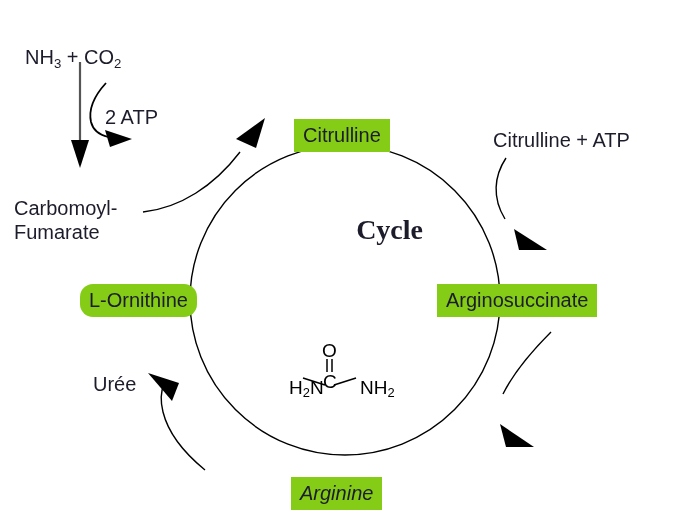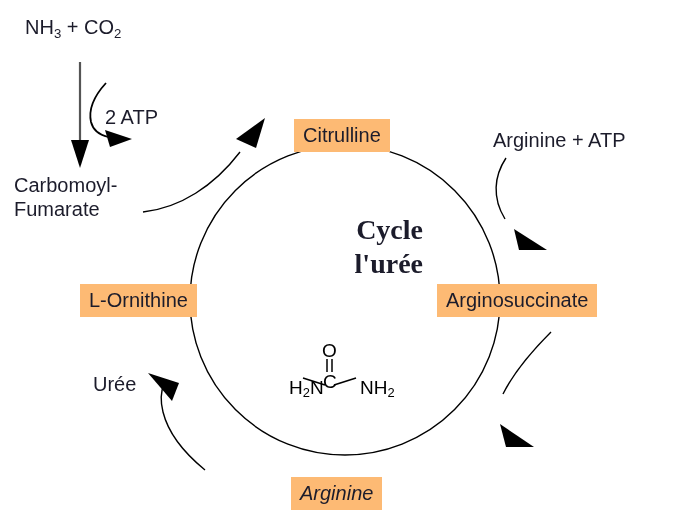--- a/index.html
+++ b/index.html
@@ -19,39 +19,40 @@
   }
   #diagram-svg {
     position: absolute;
     left: 0;
     top: 0;
     width: 688px;
     height: 528px;
   }
   .node-label {
     position: absolute;
-    background: #fdba74;
+    background: #84cc16;
     color: #1c1c2b;
     font-size: 20px;
     line-height: 1;
     padding: 6px 9px 7px 9px;
     white-space: nowrap;
     font-family: "Liberation Sans", sans-serif;
   }
   .plain-label {
     position: absolute;
     color: #1c1c2b;
     font-size: 20px;
     line-height: 1.12;
     white-space: nowrap;
     font-family: "Liberation Sans", sans-serif;
   }
   .plain-label.two-line {
     white-space: normal;
     line-height: 1.18;
+    margin-top: 23px;
   }
   .center-title {
     position: absolute;
     color: #1c1c2b;
     font-size: 28px;
     font-weight: bold;
     line-height: 1.22;
     text-align: right;
     font-family: Liberation Serif, serif;
   }
@@ -111,43 +112,42 @@
     <g>
       <line x1="327" y1="359" x2="327" y2="372" stroke="#000000" stroke-width="1.5"></line>
       <line x1="332" y1="359" x2="332" y2="372" stroke="#000000" stroke-width="1.5"></line>
       <line x1="325" y1="385" x2="303" y2="378" stroke="#000000" stroke-width="1.5"></line>
       <line x1="334" y1="385" x2="356" y2="378" stroke="#000000" stroke-width="1.5"></line>
     </g>
   </svg>
 
   <div class="center-title" style="left: 268px; top: 213px; width: 155px;">
     <div>Cycle</div>
-    <div>l'urée</div>
   </div>
 
   <div class="node-label" style="left:294px; top:119px;">Citrulline</div>
 
   <div class="node-label" style="left:437px; top:284px;">Arginosuccinate</div>
 
   <div class="node-label" style="left:291px; top:477px;font-style:italic;">Arginine</div>
 
-  <div class="node-label" style="left:80px; top:284px;">L-Ornithine</div>
+  <div class="node-label" style="left:80px; top:284px;border-radius:13px;">L-Ornithine</div>
 
-  <div class="plain-label" style="left:25px; top:16px;">
+  <div class="plain-label" style="left:25px; top:46px;">
     <span>NH<span class="sub">3</span> + CO<span class="sub">2</span></span>
   </div>
 
   <div class="plain-label" style="left:105px; top:78px;margin-top:28px;">2 ATP</div>
 
   <div class="plain-label two-line" style="left:14px; top:174px; width:150px;">
     <div>Carbomoyl-</div>
     <div>Fumarate</div>
   </div>
 
-  <div class="plain-label" style="left:493px; top:129px;">Arginine + ATP</div>
+  <div class="plain-label" style="left:493px; top:129px;">Citrulline + ATP</div>
 
 
   <div class="plain-label" style="left:93px; top:373px;">Urée</div>
 
   <div class="mol-atom" style="left:322px; top:341px;">O</div>
 
   <div class="mol-atom" style="left:323px; top:372px;">C</div>
 
   <div class="mol-atom" style="left:289px; top:378px;">
     <span>H<span class="sub">2</span>N</span>

